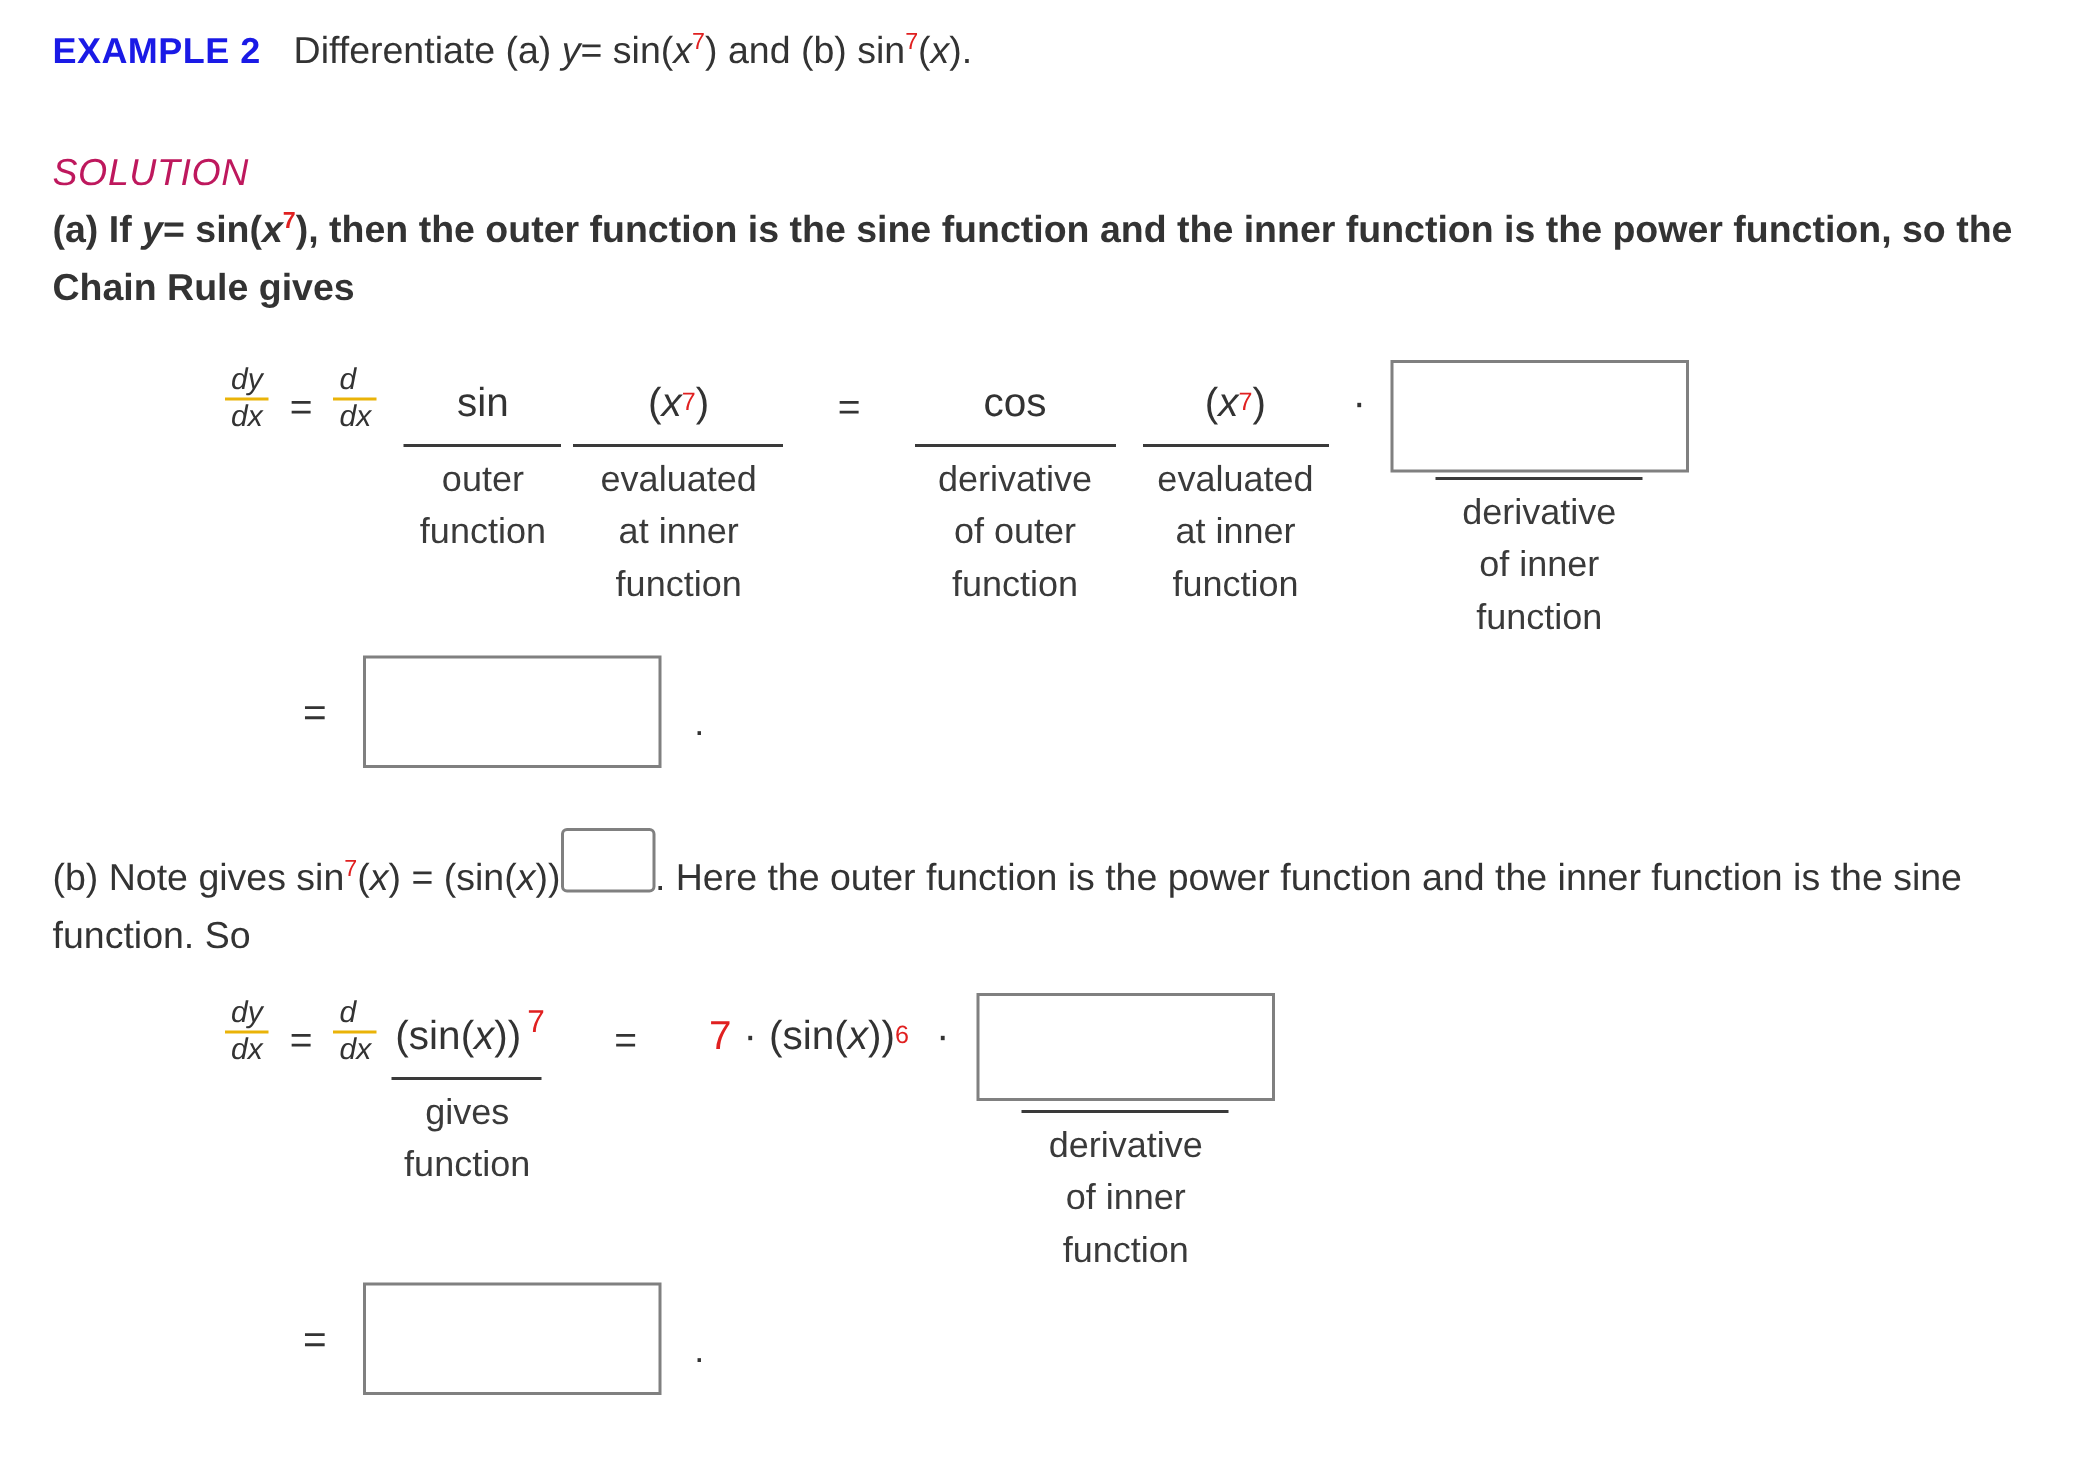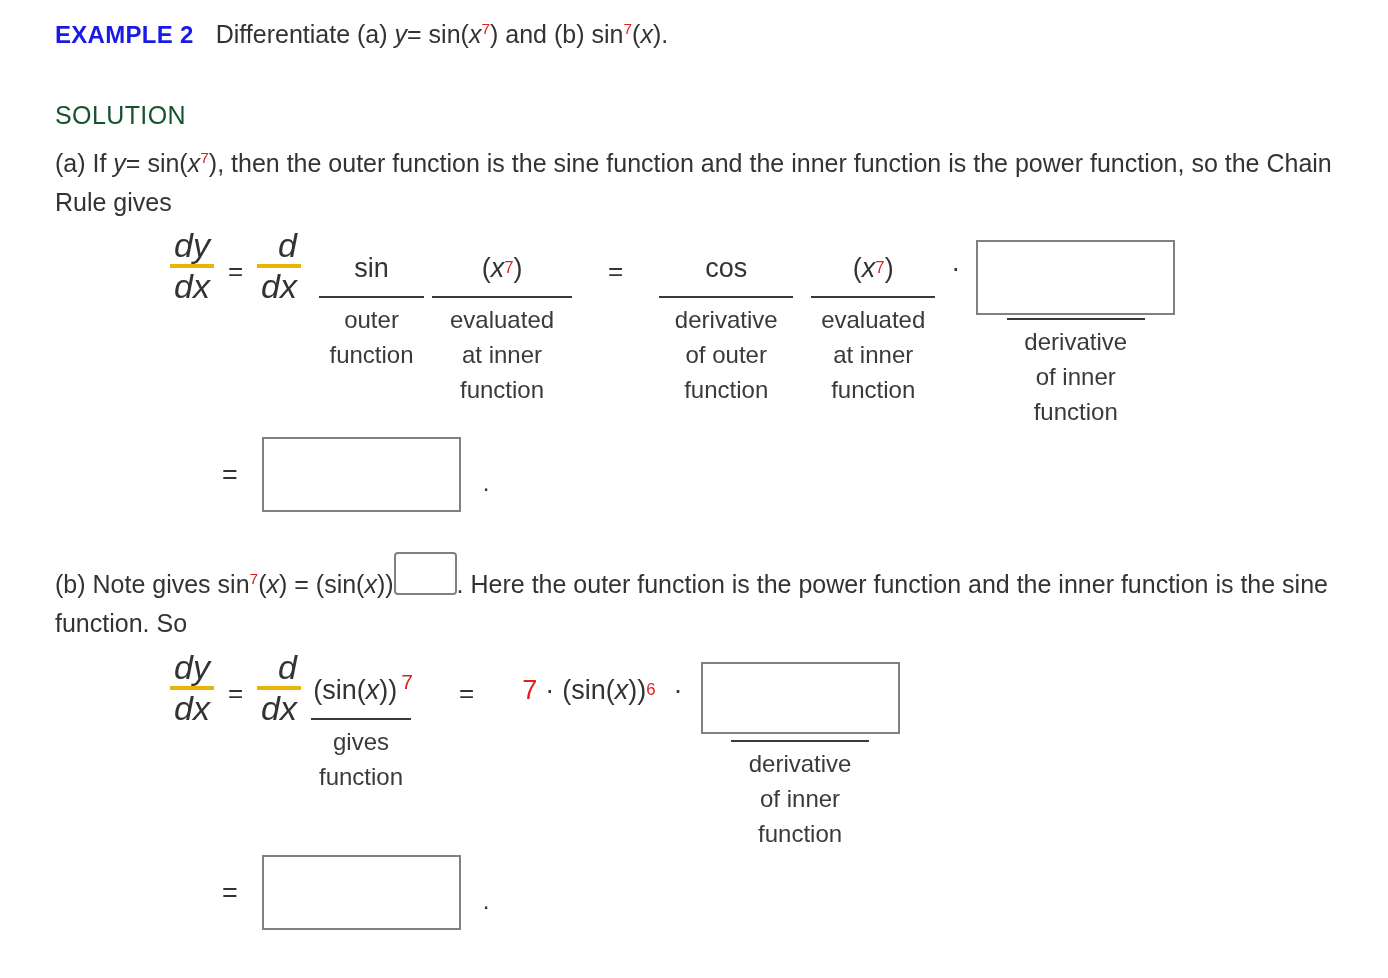--- a/index.html
+++ b/index.html
@@ -9,21 +9,21 @@
   }
   body {
     width: 1388px;
     height: 978px;
     position: relative;
     font-family: "Liberation Sans", sans-serif;
     color: #3a3a3a;
     overflow: hidden;
   }
 
-  .page { position: relative; width: 1152px; height: 978px; margin-left: 20px; }
+  .page { position: relative; width: 1152px; height: 978px; }
 
   
   .example-line {
     position: absolute;
     left: 35px;
     top: 20px;
     font-size: 25px;
     white-space: nowrap;
     color: #333333;
   }
@@ -34,33 +34,34 @@
     font-size: 24px;
   }
   .example-body { margin-left: 22px; }
 
   
   .solution-head {
     position: absolute;
     left: 35px;
     top: 101px;
     font-size: 25px;
-    color: #14532d;
+    color: #be185d;
     letter-spacing: 0.4px;
+    font-style: italic;
   }
 
   .para {
     position: absolute;
     left: 35px;
     font-size: 25px;
     color: #333333;
     line-height: 39px;
     width: 1320px;
   }
-  .para-a { top: 144px; }
+  .para-a { top: 134px; font-weight: bold; }
   .para-b { top: 558px; }
 
   
   .mi { font-style: italic; }
   .sup { font-size: 0.62em; vertical-align: super; line-height: 0; }
   .red { color: #e02020; }
 
   
   .ansbox {
     display: inline-block;
@@ -82,29 +83,29 @@
   
   .eq { position: absolute; font-size: 27px; color: #333333; }
   .eq1 { left: 150px; top: 240px; }
   .eq2 { left: 150px; top: 662px; }
 
   .eq-row { display: flex; align-items: flex-start; }
 
   .frac {
     display: inline-flex;
     flex-direction: column;
-    align-items: flex-end;
+    align-items: flex-start;
     font-style: italic;
-    font-size: 34px;
+    font-size: 20px;
     line-height: 1.04;
     position: relative;
     top: -2px;
   }
   .frac .num { padding: 0 4px 1px 4px; }
-  .frac .den { padding: 1px 4px 0 4px; border-top: 4px solid #eab308; }
+  .frac .den { padding: 1px 4px 0 4px; border-top: 2px solid #eab308; }
 
   .eqsign { padding: 0 14px; position: relative; top: 16px; font-size: 26px; }
 
   
   .col {
     display: flex;
     flex-direction: column;
     align-items: center;
     text-align: center;
   }

